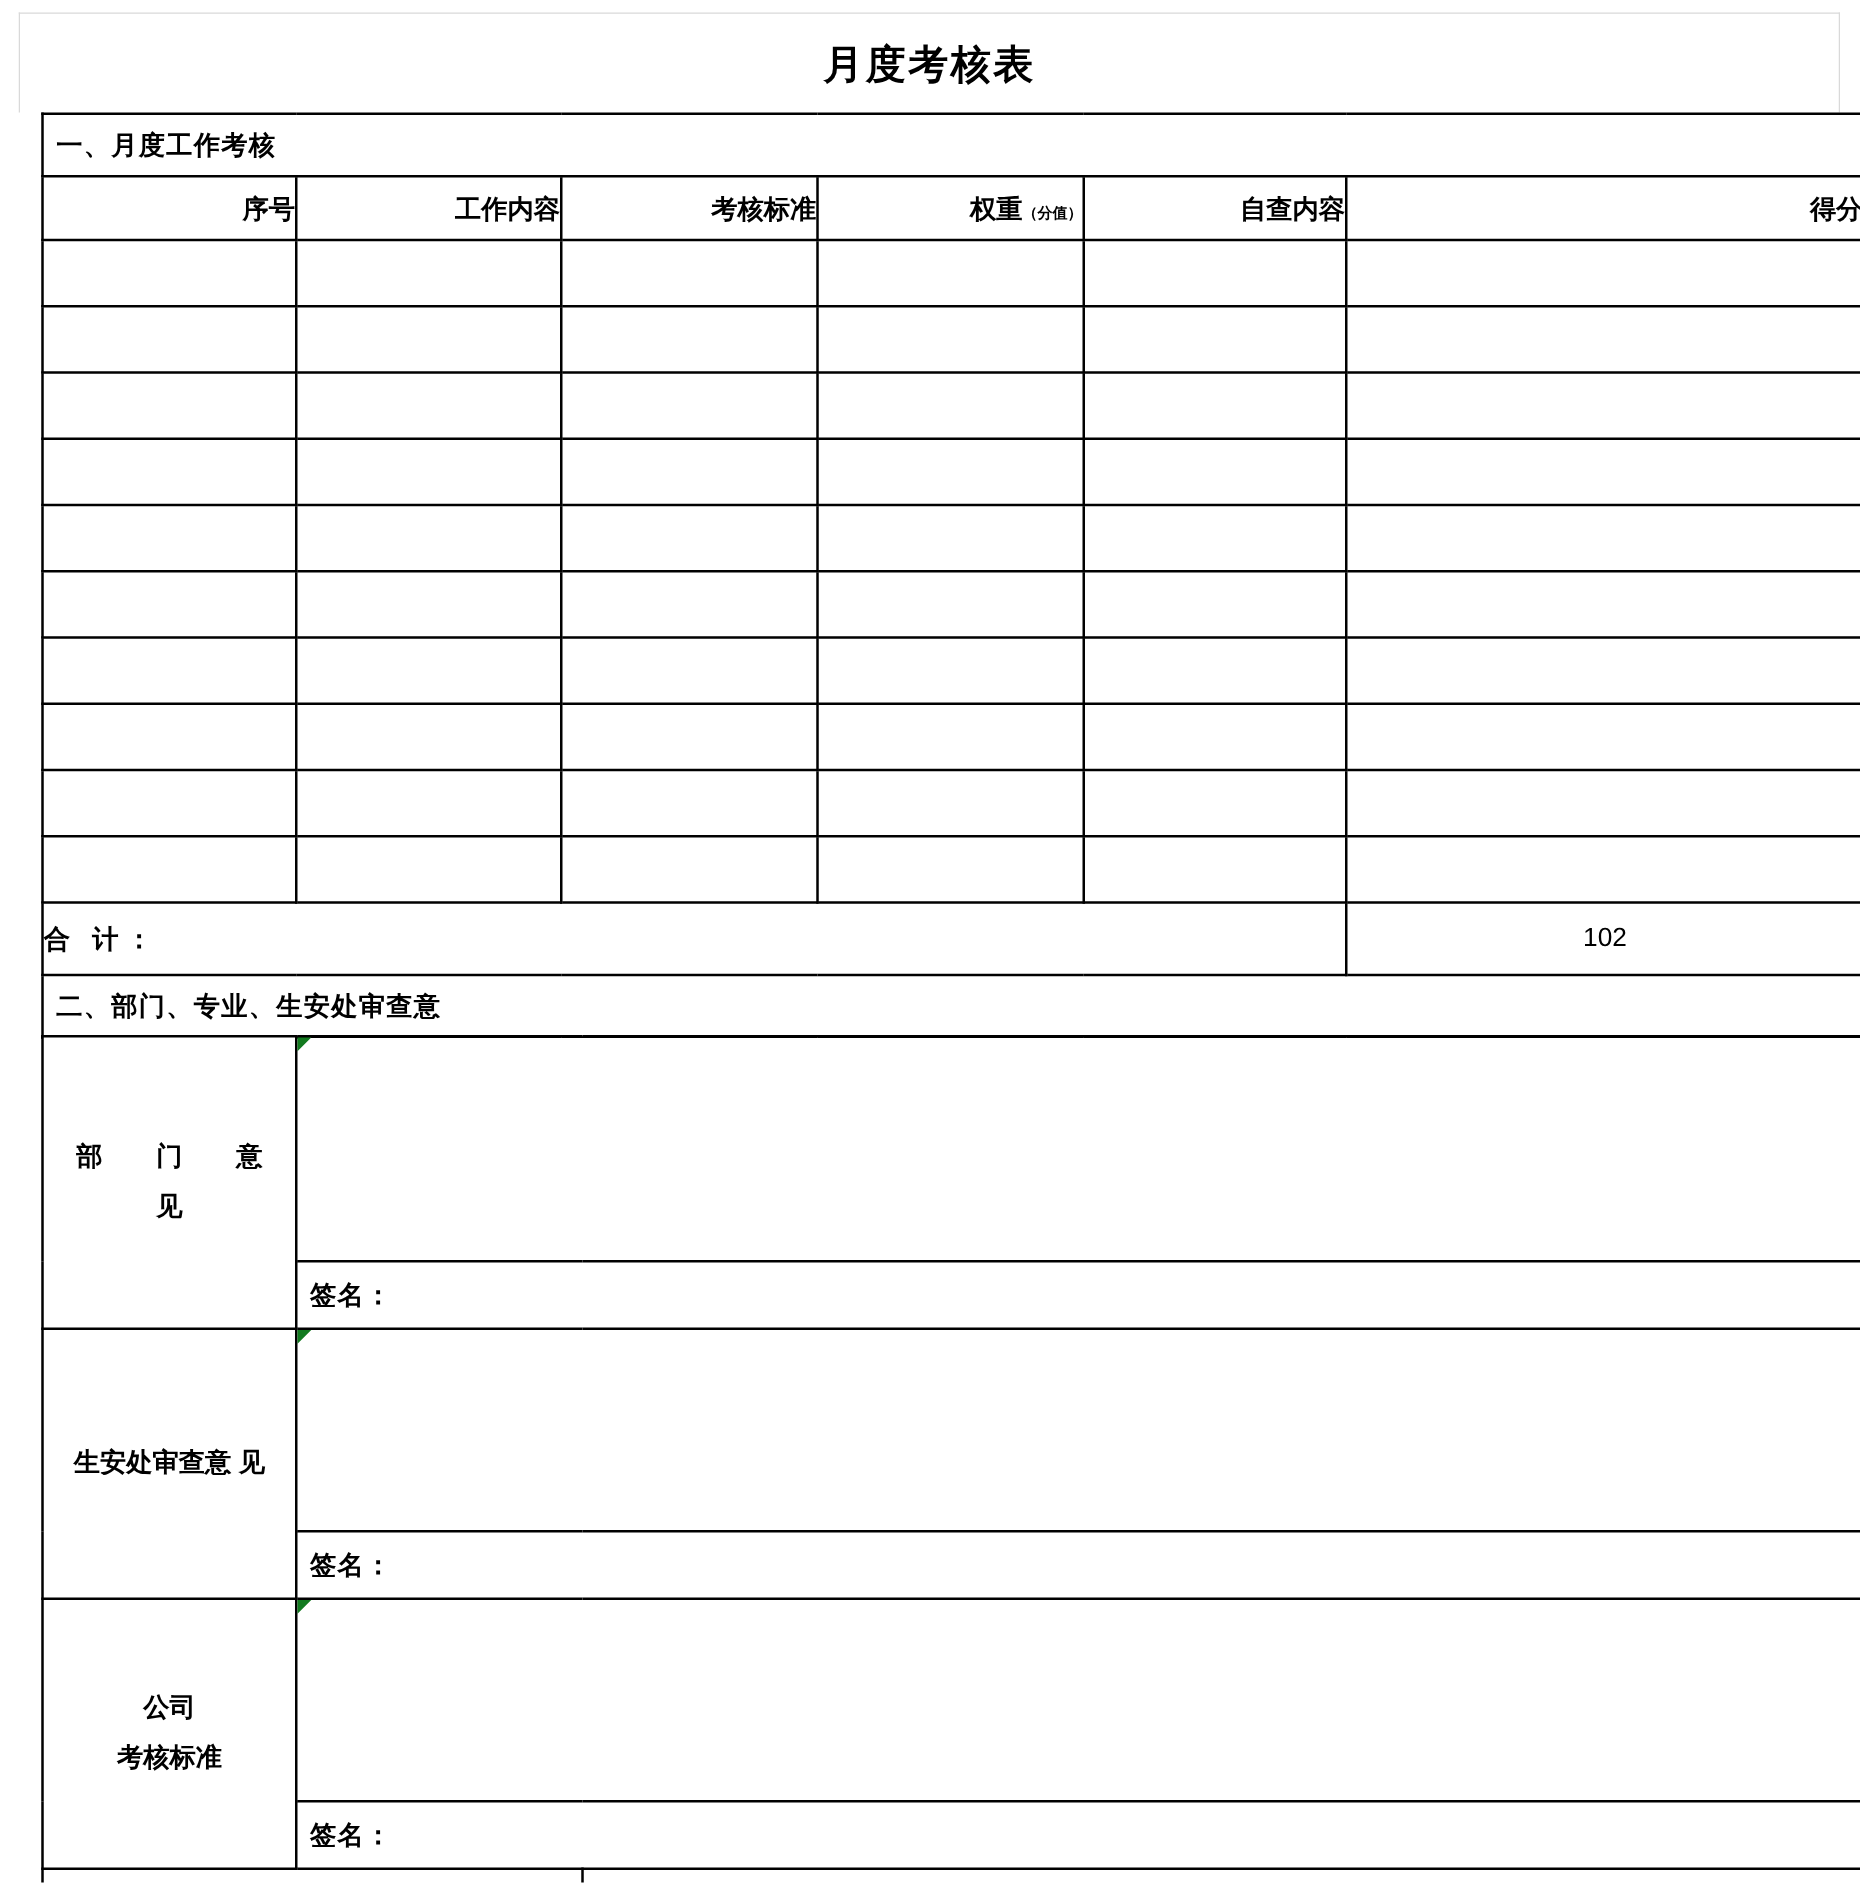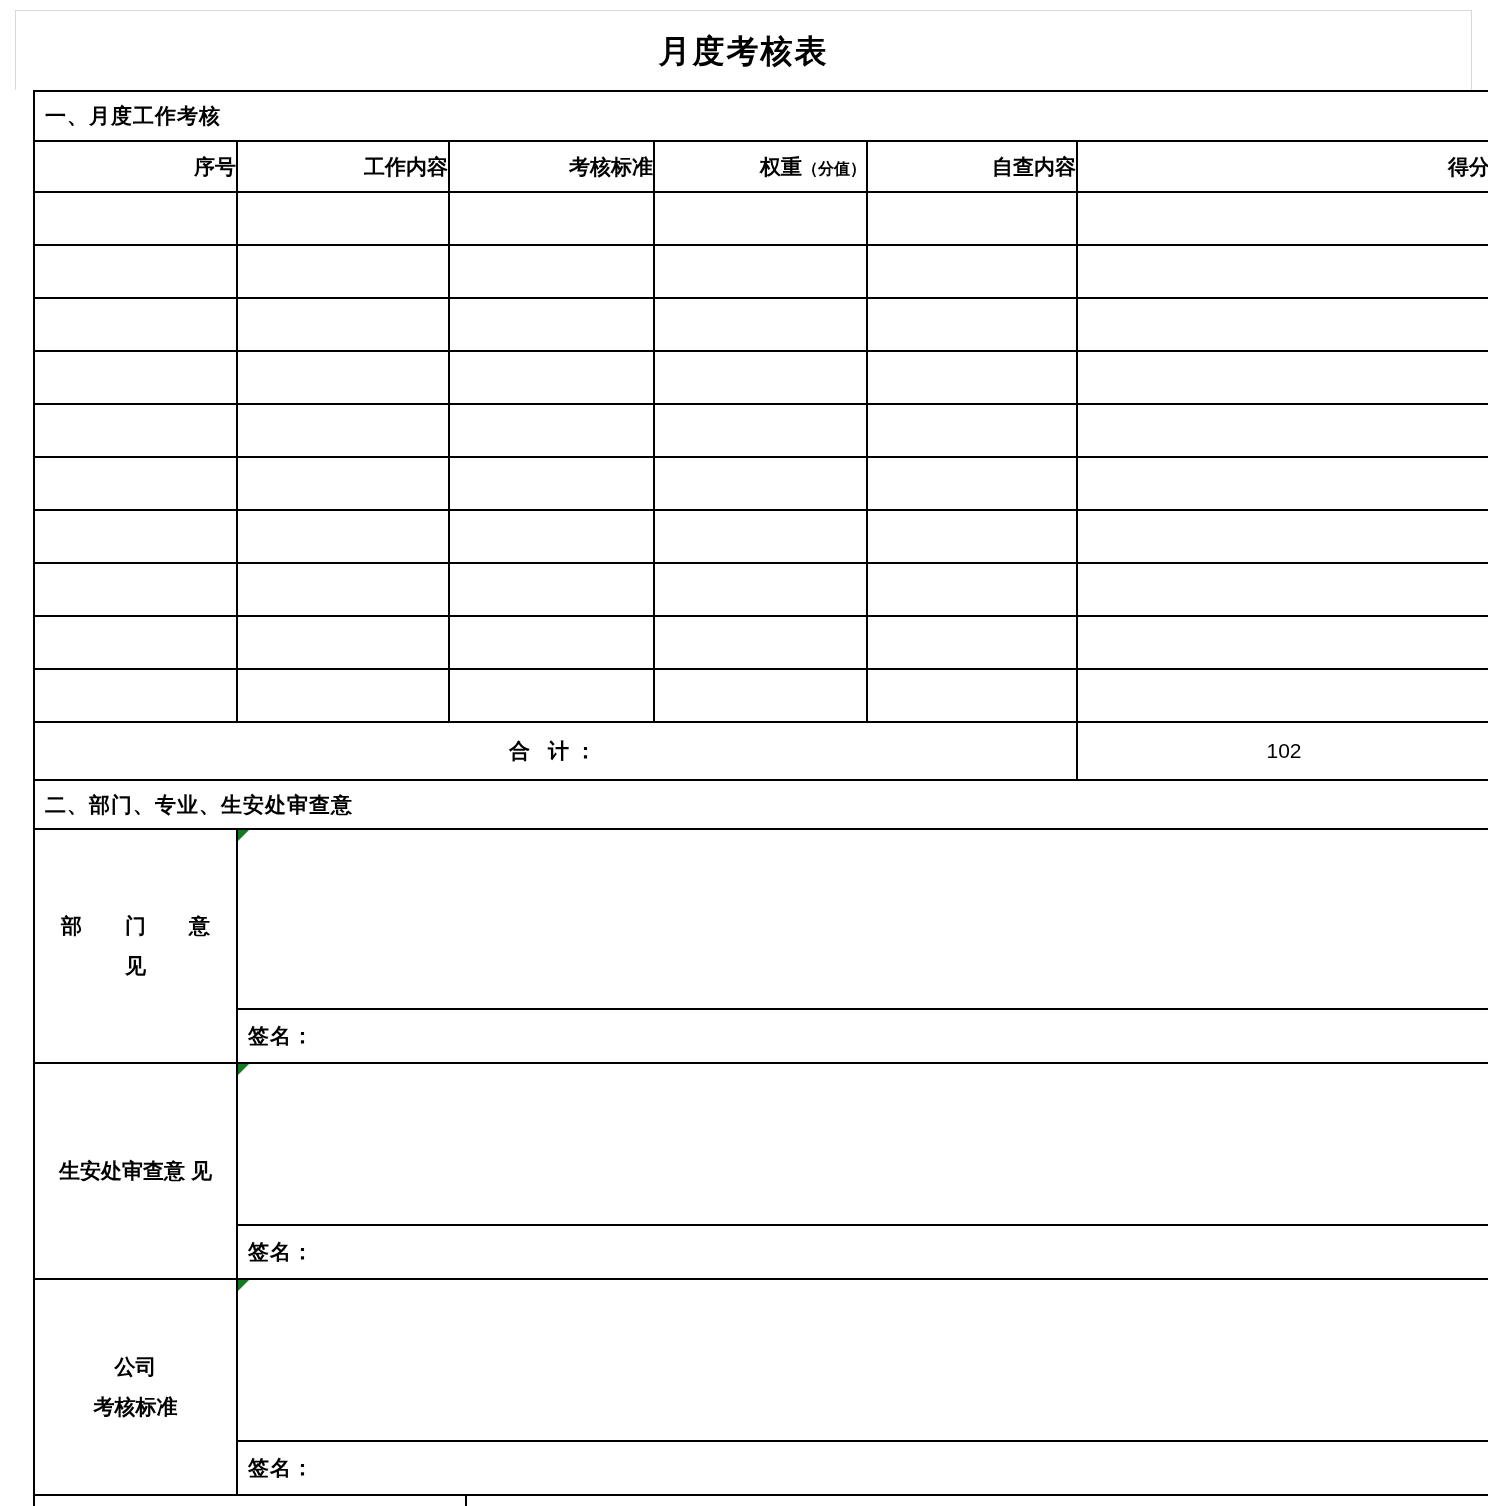--- a/index.html
+++ b/index.html
@@ -69,28 +69,27 @@
     height: 48px;
   }
 
   .col-head {
     text-align: right;
     font-weight: bold;
     font-size: 23px;
     height: 49px;
   }
   .col-head .sub {
-    font-size: 16px;
+    font-size: 12px;
     font-weight: bold;
   }
 
   .data-row td { height: 51px; }
 
   .total-label {
-    text-align: center;
     font-size: 24px;
     font-weight: bold;
     letter-spacing: 6px;
     height: 56px;
   }
   .total-value {
     text-align: center;
     font-size: 25px;
     font-weight: normal;
   }

